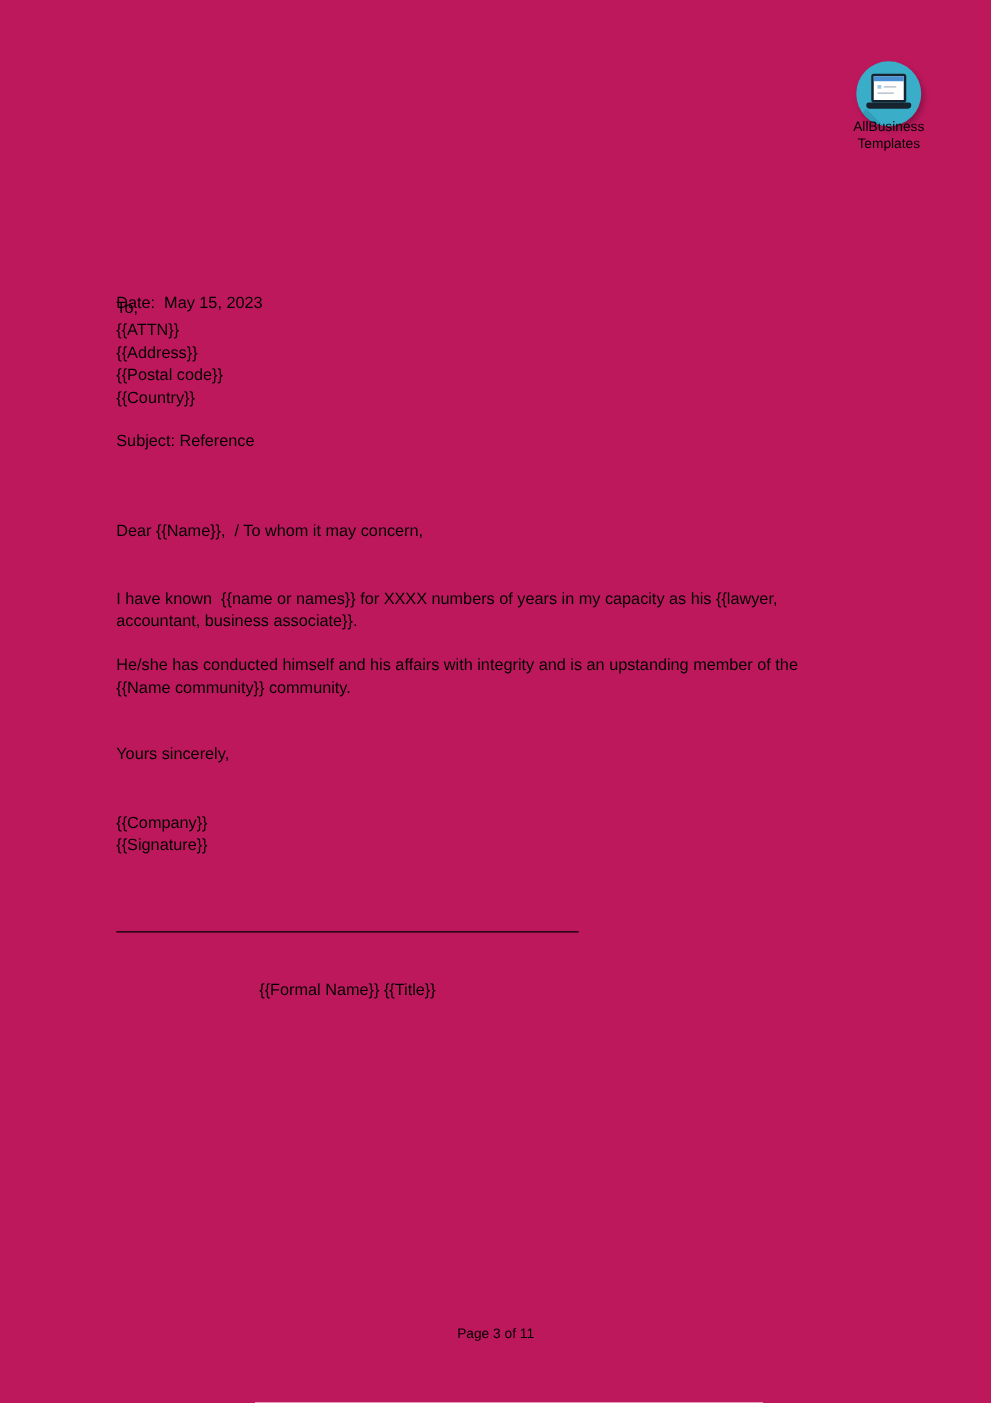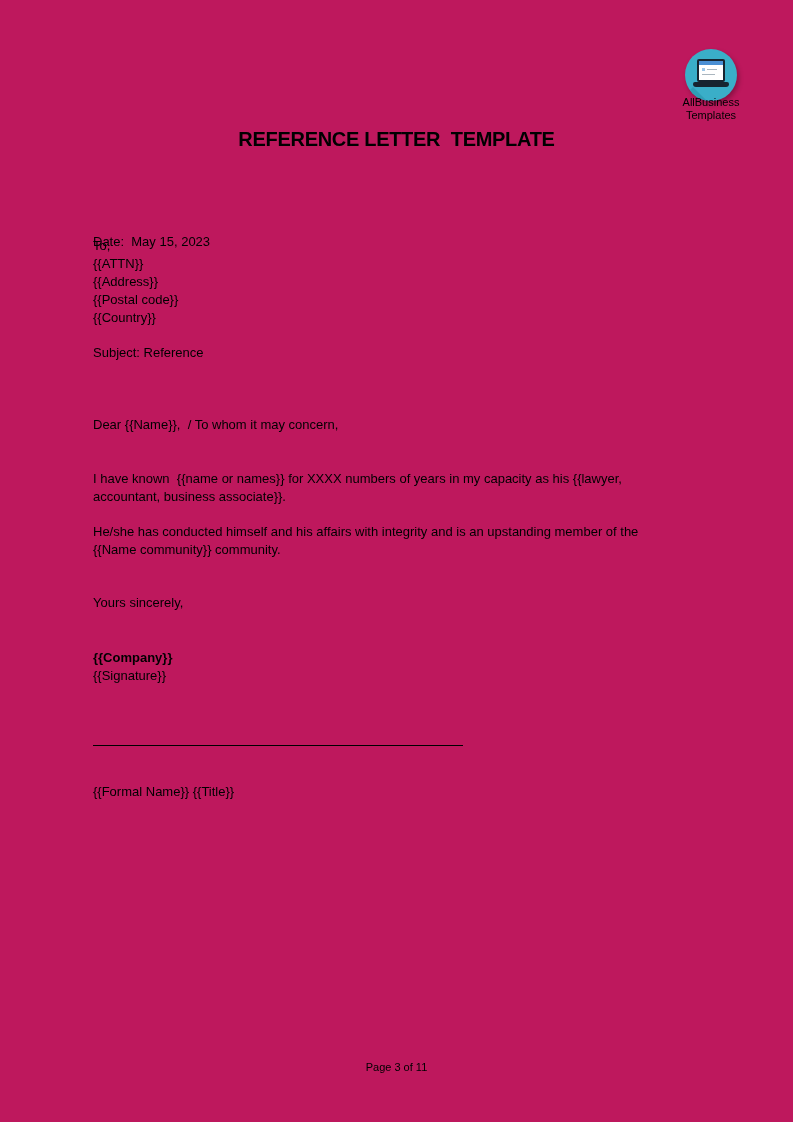--- a/index.html
+++ b/index.html
@@ -23,21 +23,21 @@
     top: 127px;
     left: 0;
     width: 793px;
     text-align: center;
     font-size: 20px;
     line-height: 24px;
     font-weight: bold;
     letter-spacing: -0.3px;
     white-space: pre-wrap;
   }
-  .bold { font-weight: bold; }
+  .bold { font-weight: normal; }
 
   
   .logo-circle {
     position: absolute;
     left: 685px; top: 49px;
     width: 52px; height: 52px;
     border-radius: 50%;
     overflow: hidden;
     box-shadow: 2px 3px 5px rgba(0,0,0,0.28);
   }
@@ -98,20 +98,21 @@
   
   .sig-block {
     position: absolute;
     left: 93px; top: 745px;
     width: 370px;
     border-top: 1px solid #000000;
     padding-top: 1px;
     font-size: 13px;
     line-height: 18px;
     white-space: pre-wrap;
+    text-align: center;
   }
 
   .footer {
     position: absolute;
     left: 0; top: 1061px;
     width: 793px;
     text-align: center;
     font-size: 11px;
     line-height: 12px;
   }
@@ -131,21 +132,20 @@
         <div class="screen-line2"></div>
       </div>
     </div>
     <div class="laptop-base" style="background: rgb(23, 36, 47);"></div>
   </div>
   <div class="logo-text">
     <div>AllBusiness</div>
     <div>Templates</div>
   </div>
 
-  <div class="title">REFERENCE LETTER  TEMPLATE</div>
 
   <div class="txt" style="left:93px; top:189px; width:400px;margin-top:44px;">Date:  May 15, 2023</div>
 
   <div class="txt" style="left:93px; top:344px; width:400px;">Subject: Reference</div>
 
   <div class="txt" style="left:93px; top:237px; width:400px;">To,
 {{ATTN}}
 {{Address}}
 {{Postal code}}
 {{Country}}</div>

